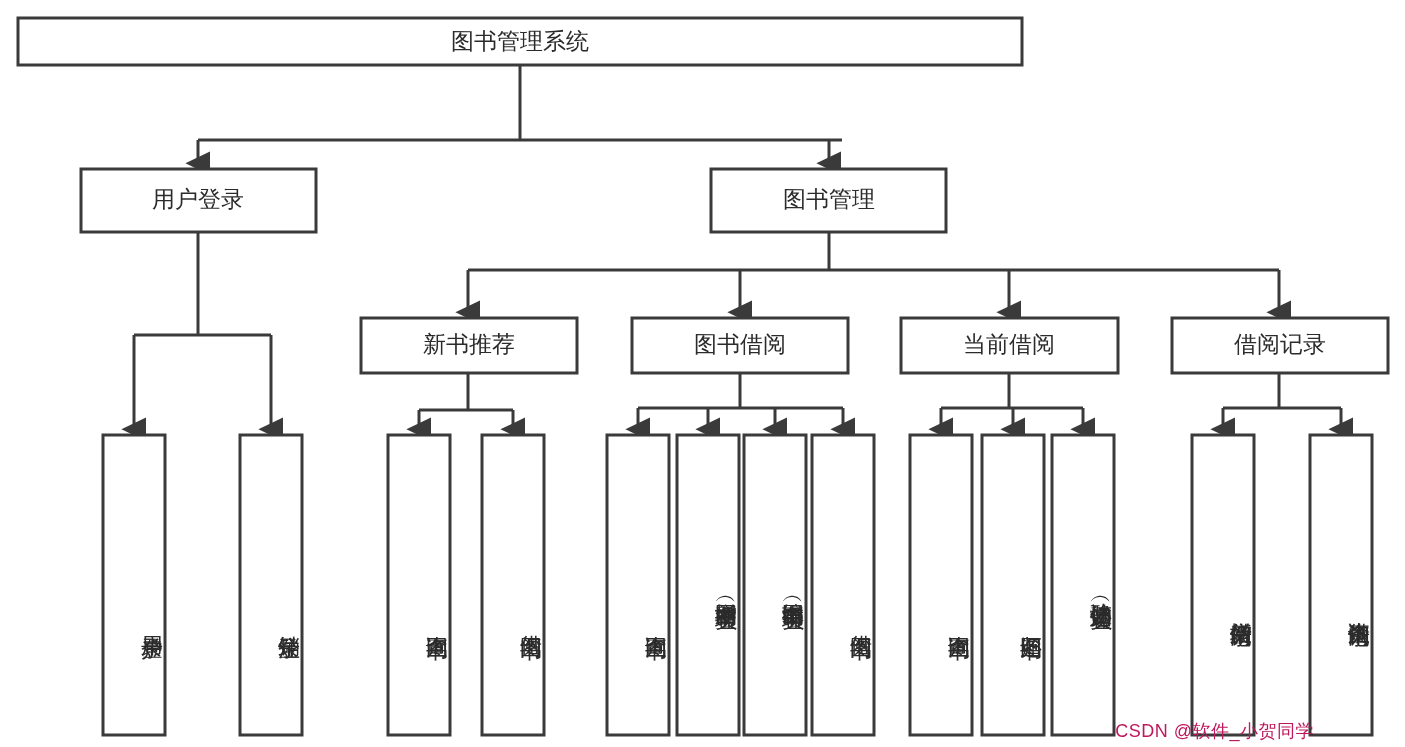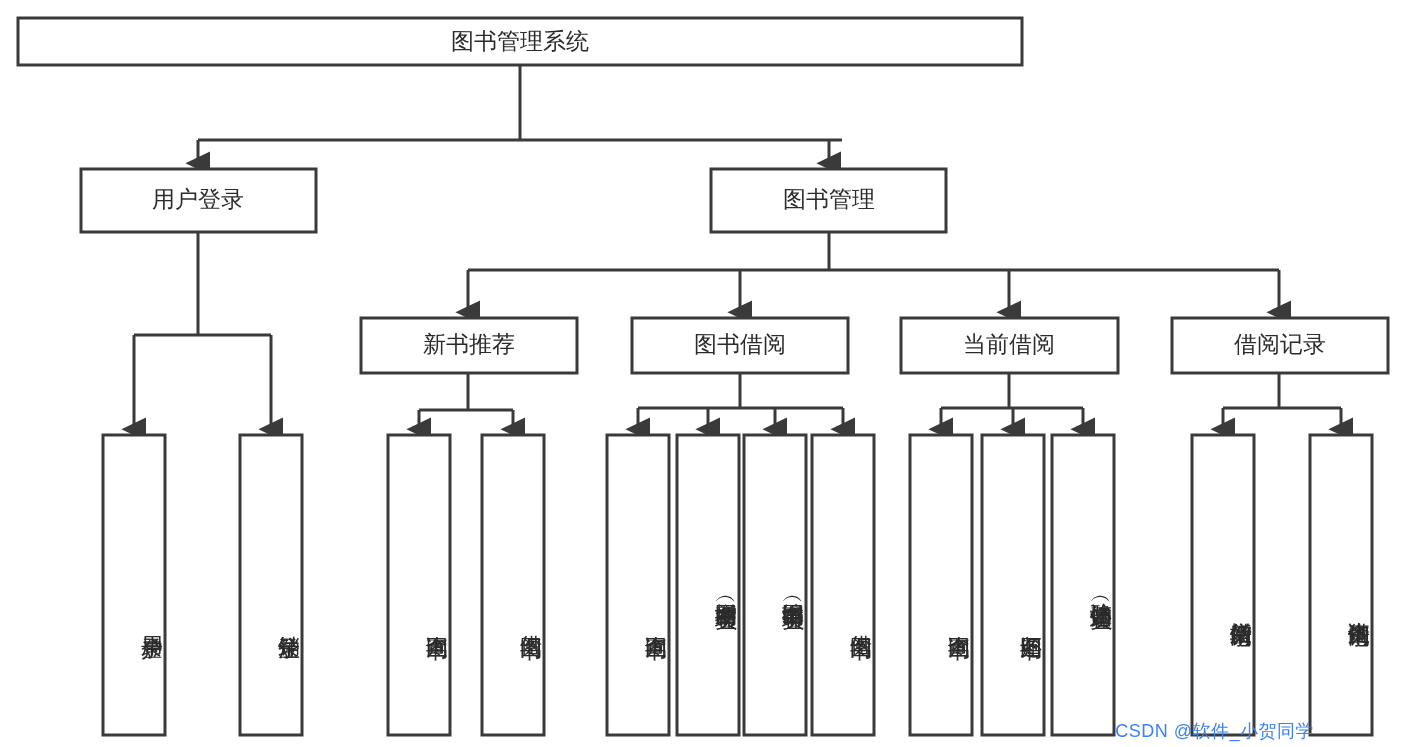--- a/index.html
+++ b/index.html
@@ -63,21 +63,21 @@
     letter-spacing: 1px;
     white-space: nowrap;
     pointer-events: none;
   }
   .watermark {
     position: absolute;
     right: 8px;
     bottom: 4px;
     font-family: "Liberation Sans", "DejaVu Sans", sans-serif;
     font-size: 18px;
-    color: #3b82f6;
+    color: #be185d;
     white-space: nowrap;
     letter-spacing: 0.5px;
   }
 </style>
 </head>
 <body>
 
 <div id="diagram-root">
 
   <svg class="diagram-canvas" viewBox="0 0 1405 747">

